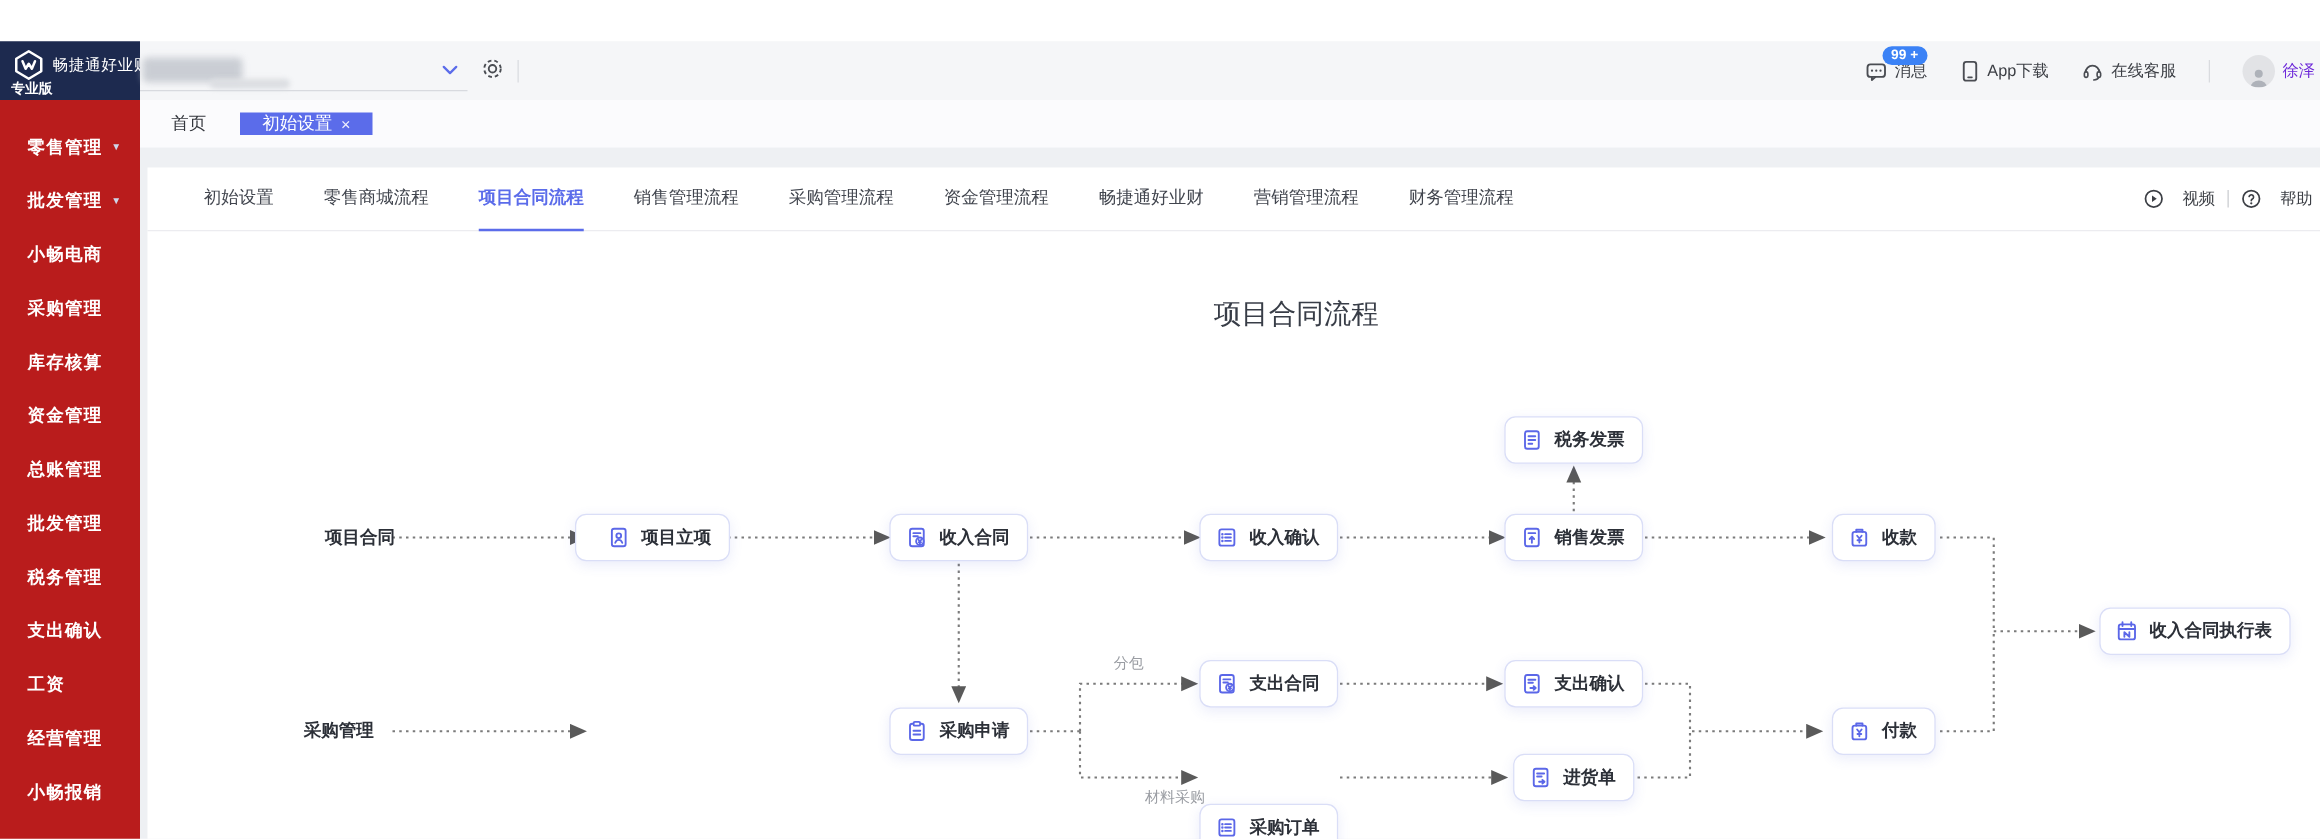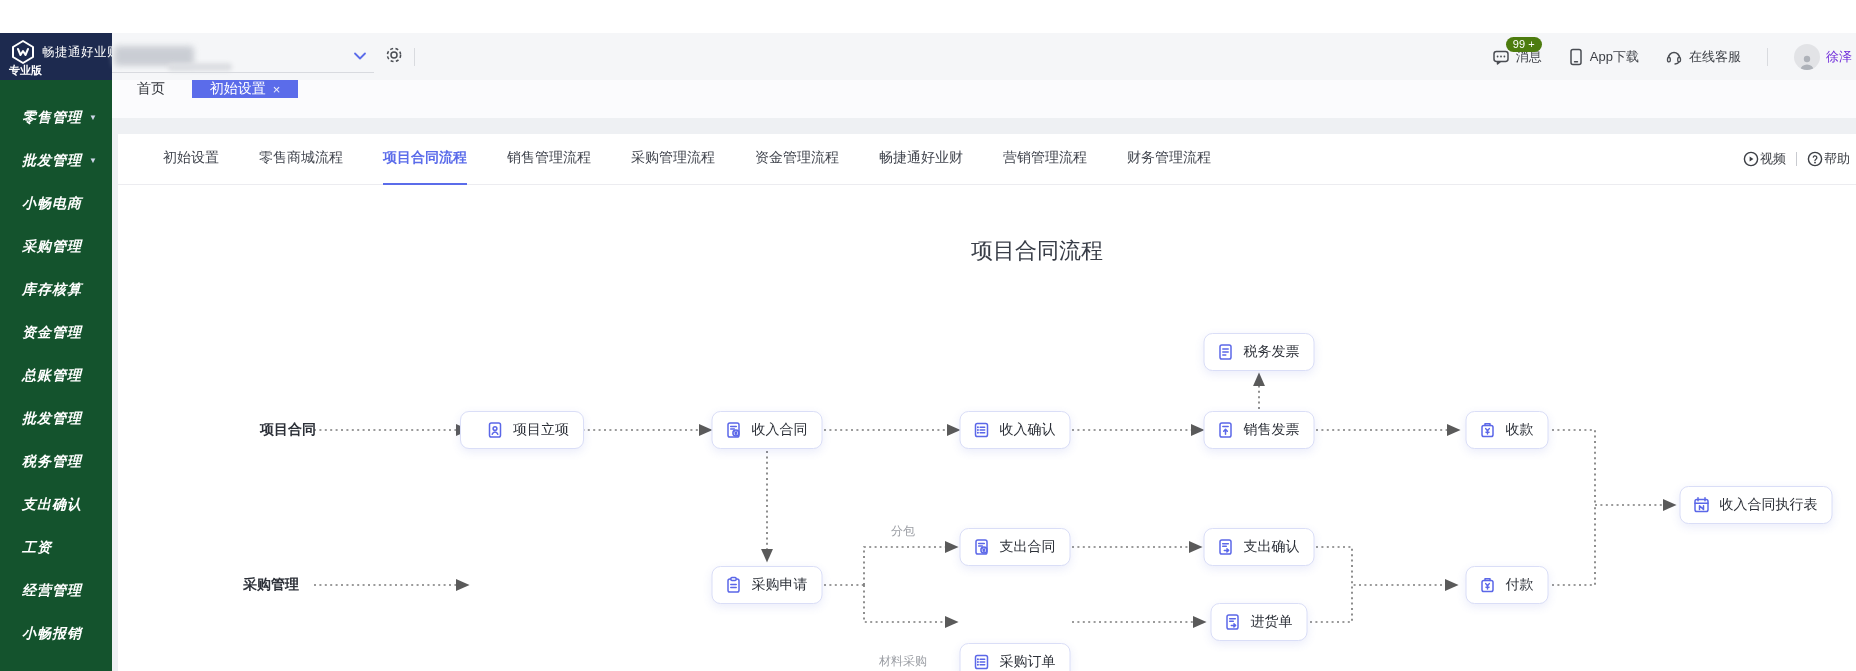--- a/index.html
+++ b/index.html
@@ -8,69 +8,69 @@
   .abs { position:absolute; }
 
   
   #topstrip { left:0; top:0; width:1856px; height:33px; background:#ffffff; }
 
   
   #logo-block { left:0; top:33px; width:112px; height:47px; background:#1d2a4f; color:#fff; }
   #logo-mark { left:10px; top:6px; width:26px; height:26px; }
   #brand-text { left:42px; top:11px; font-size:12.5px; letter-spacing:.5px; white-space:nowrap; }
   #edition-text { left:9px; top:30px; font-size:11px; font-weight:700; }
-  #sidebar { left:0; top:80px; width:112px; height:591px; background:#14532d; padding-top:16px;font-style:italic; }
+  #sidebar { left:0; top:80px; width:112px; height:591px; background:#b91c1c; padding-top:16px; }
   .side-item { height:43px; display:flex; align-items:center; padding-left:22px; color:#fff;
     font-size:14px; font-weight:600; letter-spacing:1px; cursor:pointer; }
   .side-caret { font-size:8px; margin-left:7px; color:#cfd6ea; }
 
   
   #header-bar { left:112px; top:33px; width:1744px; height:47px; background:#f5f6f8; }
   #account-underline { left:0; top:39px; width:262px; border-bottom:1px solid #d8dadf; }
   .blob1 { left:2px; top:13px; width:80px; height:20px; background:#c3c7ce; border-radius:4px; filter:blur(3px); opacity:.85; }
   .blob2 { left:56px; top:30px; width:64px; height:8px; background:#dcdee2; border-radius:4px; filter:blur(2px); }
   #acct-chevron { left:240px; top:15px; }
   #gear-btn { left:272px; top:12px; cursor:pointer; }
   .vdiv { width:1px; height:18px; background:#d9dbdf; top:15px; }
   #demo-item { left:322px; top:0; height:47px; display:flex; align-items:center; gap:8px; font-size:13px; color:#3c3f45; cursor:pointer; }
   #header-right { right:0; top:0; height:47px; display:flex; align-items:center; gap:26px; padding-right:0; }
   .hitem { display:flex; align-items:center; gap:6px; font-size:13px; color:#3c3f45; cursor:pointer; position:relative; }
-  #msg-badge { position:absolute; top:-11px; left:14px; background:#4d7c0f; color:#fff; font-size:11px;
-    font-weight:400; border-radius:9px; padding:1px 7px 2px; white-space:nowrap; }
+  #msg-badge { position:absolute; top:-11px; left:14px; background:#3b82f6; color:#fff; font-size:11px;
+    font-weight:700; border-radius:9px; padding:1px 7px 2px; white-space:nowrap; }
   #avatar { width:26px; height:26px; border-radius:50%; background:#e2e3e6; display:flex; align-items:flex-end; justify-content:center; overflow:hidden; }
   #user-name { font-size:13px; color:#6d28d9; width:30px; overflow:hidden; white-space:nowrap; }
 
   
-  #tabs-row { left:112px; top:80px; width:1744px; height:38px; background:#fbfbfd; display:flex; align-items:flex-start; }
+  #tabs-row { left:112px; top:80px; width:1744px; height:38px; background:#fbfbfd; display:flex; align-items:center; }
   #tab-home { margin-left:16px; width:46px; display:flex; align-items:center; justify-content:center;
     font-size:14px; color:#33363c; cursor:pointer; }
   #tab-active { margin-left:18px; width:106px; background:#5b6cea; color:#fff; display:flex;
     align-items:center; justify-content:center; gap:7px; font-size:14px; cursor:pointer; }
   #tab-close { font-size:13px; opacity:.9; cursor:pointer; }
 
   
   #content-bg { left:112px; top:118px; width:1744px; height:553px; background:#eef0f3; }
   #panel { left:118px; top:134px; width:1738px; height:537px; background:#ffffff; }
   #process-tabs-bar { left:0; top:0; width:1738px; height:51px; border-bottom:1px solid #ececf0;
     display:flex; align-items:center; padding-left:45px; gap:40px; }
   .ptab { font-size:14px; color:#41454e; cursor:pointer; height:51px; display:flex; align-items:center;
     border-bottom:2px solid transparent; }
   .ptab.active { color:#5b6cea; border-bottom-color:#5b6cea; font-weight:600; }
   #bar-right { margin-left:auto; display:flex; align-items:center; gap:10px; padding-right:6px;
     font-size:13px; color:#3c3f45; }
-  .bar-link { display:flex; align-items:center; gap:1px; cursor:pointer; }
+  .bar-link { display:flex; align-items:center; gap:15px; cursor:pointer; }
   .thin-div { width:1px; height:14px; background:#c9cbd0; }
 
   
   #flow-title { left:1037px; top:236px; transform:translateX(-50%); font-size:22px; color:#383d47;
     font-weight:500; white-space:nowrap; }
   #edge-svg { left:0; top:0; width:1856px; height:671px; pointer-events:none; z-index:5; }
   .node { position:absolute; transform:translate(-50%,-50%); background:#fff; z-index:6;
     border:1px solid #dadef7; border-radius:9px; padding:8px 14px 8px 11px; display:flex;
-    align-items:center; gap:8px; font-size:14px; font-weight:400; color:#2c3038; white-space:nowrap;
+    align-items:center; gap:8px; font-size:14px; font-weight:700; color:#2c3038; white-space:nowrap;
     box-shadow:0 3px 10px rgba(84,98,214,.12); cursor:pointer;justify-content:flex-end; }
   .node svg { flex:0 0 auto; }
   .flow-label { position:absolute; transform:translate(0,-50%); font-size:14px; font-weight:700;
     color:#2c3038; z-index:6; white-space:nowrap; }
   .branch-label { position:absolute; transform:translate(-50%,-50%); font-size:12px; color:#9a9da3;
     z-index:6; white-space:nowrap; }
 </style>
 </head>
 <body>
 
@@ -376,14 +376,14 @@
           <rect x="4.5" y="3" width="11" height="14" rx="1.8"></rect>
           <path d="M7.2 6.8h5.6M7.2 9.2h3.6"></path>
           <path d="M8.8 13.4h4.2M11.4 11.9l1.7 1.5-1.7 1.5"></path>
         </svg>
       </span>
       <span>进货单</span>
     </div>
     <div class="flow-label" style="left: 260px; top: 430px;">项目合同</div>
     <div class="flow-label" style="left: 243px; top: 585px;">采购管理</div>
     <div class="branch-label" style="left: 903px; top: 531px;">分包</div>
-    <div class="branch-label" style="left: 903px; top: 638px; margin-top: 23px;">材料采购</div>
+    <div class="branch-label" style="left: 940px; top: 638px;">材料采购</div>
   </div>
 
 </body></html>

